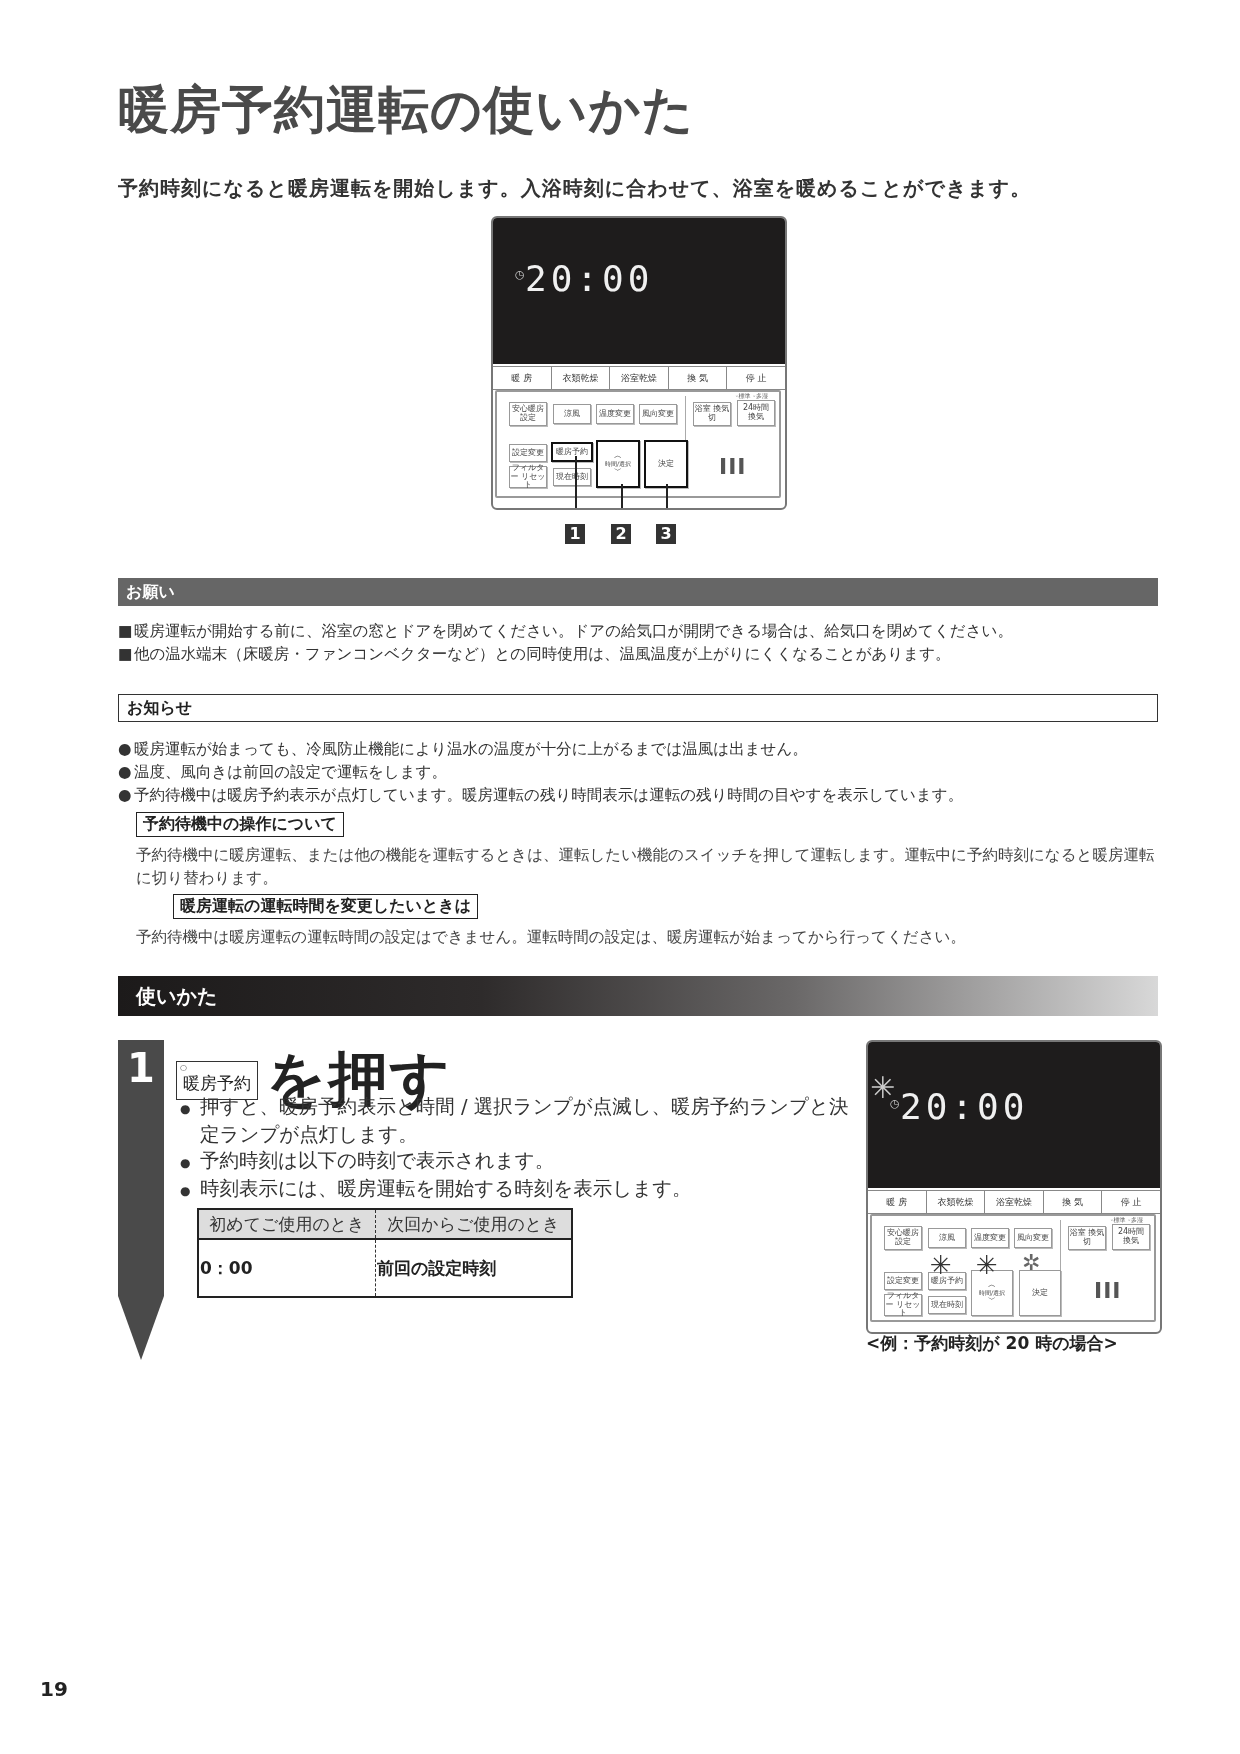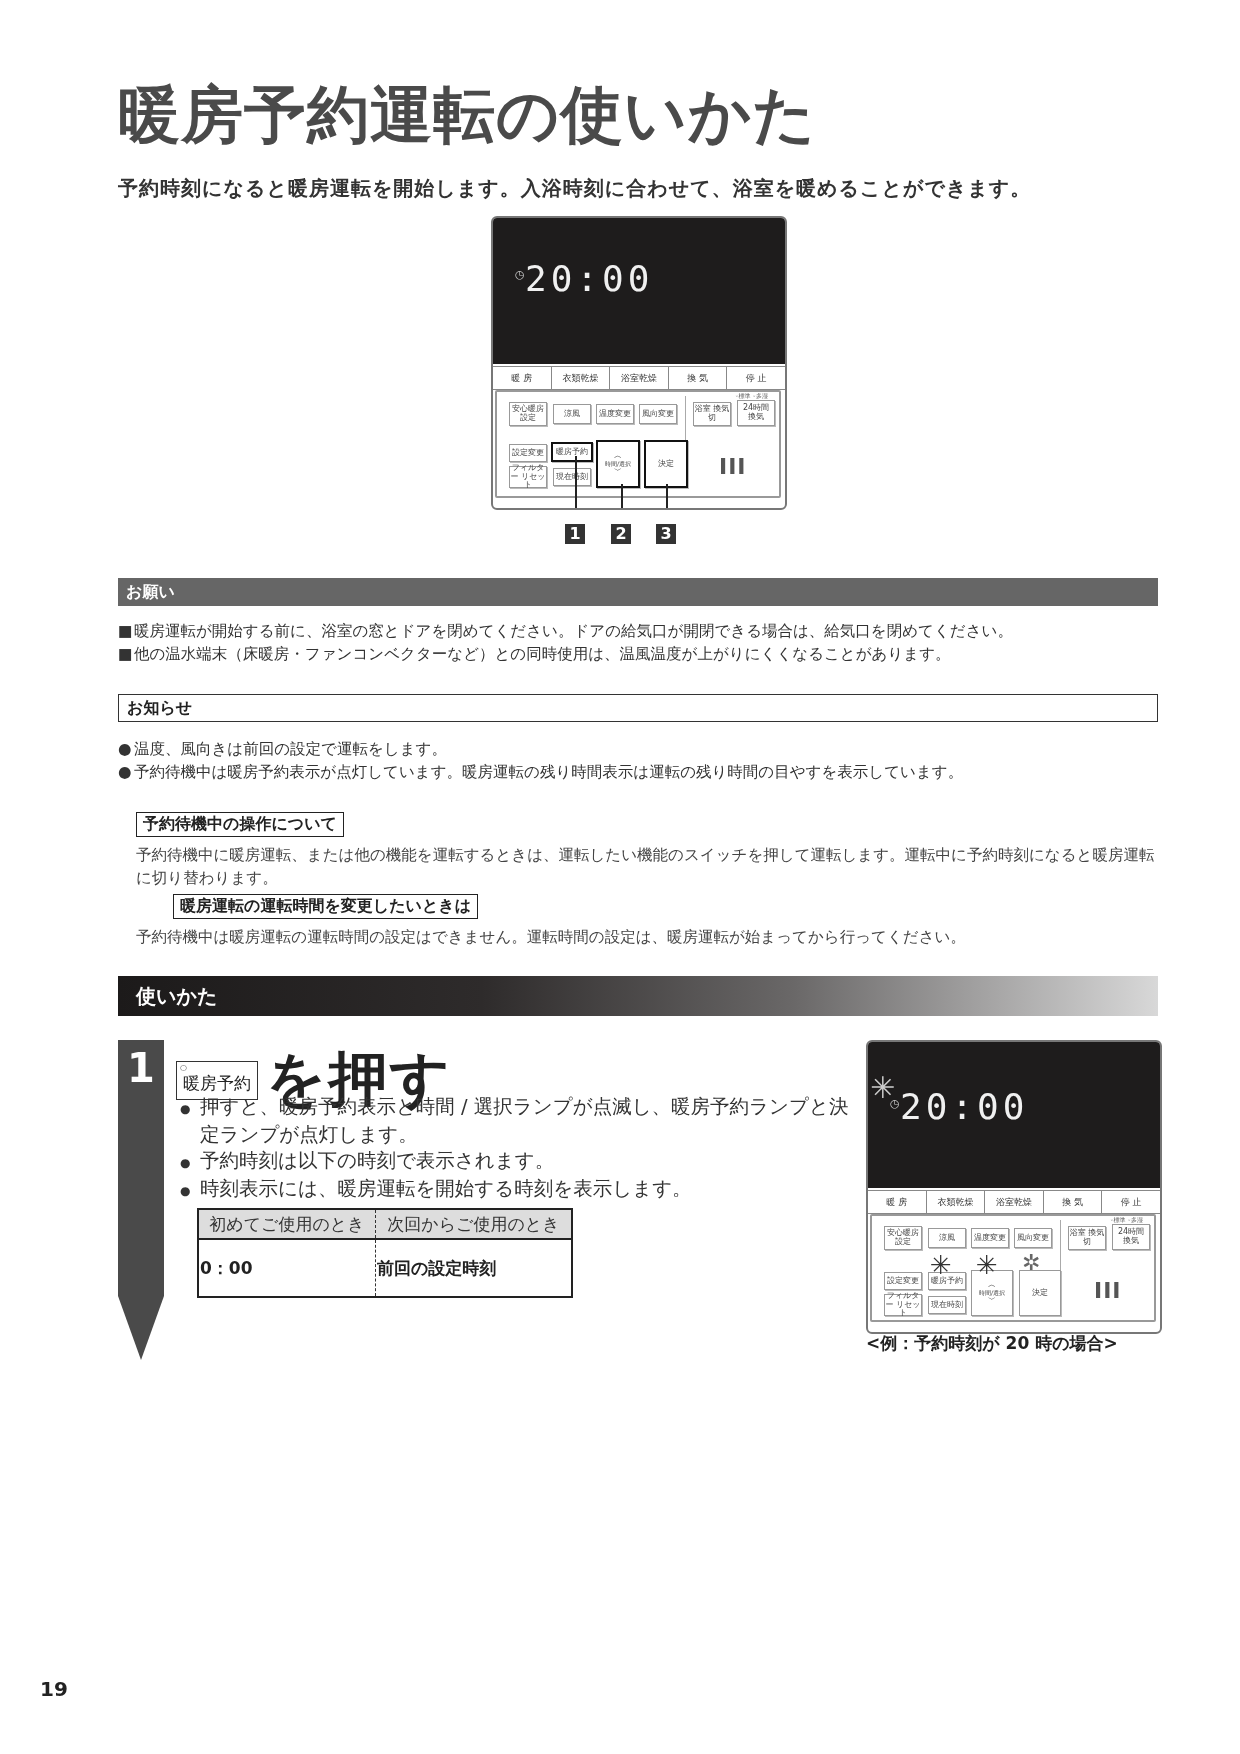--- a/index.html
+++ b/index.html
@@ -1,20 +1,20 @@
 <!DOCTYPE html>
 <html><head>
 <meta charset="utf-8">
 <style>
   html, body { margin:0; padding:0; background:#fff; }
   body { width:1240px; height:1754px; position:relative; overflow:hidden;
          font-family:"DejaVu Sans", "Liberation Sans", sans-serif; color:#333; }
   .abs { position:absolute; }
 
-  .page-title { left:118px; top:84px; font-size:62px; font-weight:bold; color:#4a4a4a; letter-spacing:1px; line-height:1; }
+  .page-title { left:118px; top:84px; font-size:51px; font-weight:bold; color:#4a4a4a; letter-spacing:1px; line-height:1; }
   .page-subtitle { left:118px; top:175px; font-size:20px; font-weight:bold; color:#333; letter-spacing:1px; }
 
   
   .remote { background:#fff; border:2px solid #777; border-radius:6px; }
   .remote .screen { position:absolute; left:0; top:0; right:0; background:#1e1c1c; border-radius:4px 4px 0 0; }
   .remote .clock-icon { position:absolute; color:#ccc; font-size:11px; }
   .remote .digits { position:absolute; color:#f0f0f0; font-family:"DejaVu Sans Mono", monospace; letter-spacing:4px; }
   .remote .mode-row { position:absolute; left:0; right:0; display:flex; border-top:1px solid #888; border-bottom:1px solid #888; }
   .remote .mode-row div { flex:1; text-align:center; border-right:1px solid #888; font-size:9px; color:#333; display:flex; align-items:center; justify-content:center; }
   .remote .mode-row div:last-child { border-right:none; }
@@ -111,20 +111,21 @@
 <div class="callout-num" style="left:656px; top:524px;">3</div>
 
 <div class="abs bar-dark" style="top:578px;">お願い</div>
 <ul class="abs list" style="top:620px; margin:0; padding:0;">
   <li><span class="mk">■</span><span>暖房運転が開始する前に、浴室の窓とドアを閉めてください。ドアの給気口が開閉できる場合は、給気口を閉めてください。</span></li>
   <li><span class="mk">■</span><span>他の温水端末（床暖房・ファンコンベクターなど）との同時使用は、温風温度が上がりにくくなることがあります。</span></li>
 </ul>
 
 <div class="abs bar-outline" style="top:694px;">お知らせ</div>
 <ul class="abs list" style="top:738px; margin:0; padding:0; width:1040px;">
+  <li><span class="mk">●</span><span>暖房運転が始まっても、冷風防止機能により温水の温度が十分に上がるまでは温風は出ません。</span></li>
   <li><span class="mk">●</span><span>温度、風向きは前回の設定で運転をします。</span></li>
   <li><span class="mk">●</span><span>予約待機中は暖房予約表示が点灯しています。暖房運転の残り時間表示は運転の残り時間の目やすを表示しています。</span></li>
 </ul>
 <div class="abs" style="left:136px; top:812px;">
   <span class="subhead">予約待機中の操作について</span>
 </div>
 <div class="abs para" style="left:136px; top:844px; width:1020px;">予約待機中に暖房運転、または他の機能を運転するときは、運転したい機能のスイッチを押して運転します。運転中に予約時刻になると暖房運転に切り替わります。</div>
 <div class="abs" style="left:136px; top:894px;padding-left:37px;">
   <span class="subhead">暖房運転の運転時間を変更したいときは</span>
 </div>

